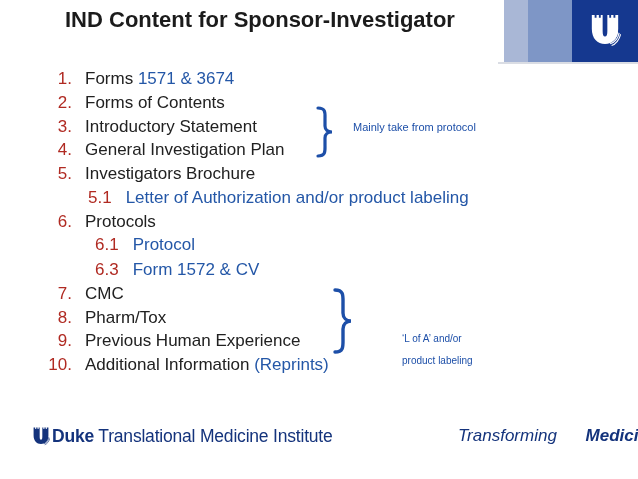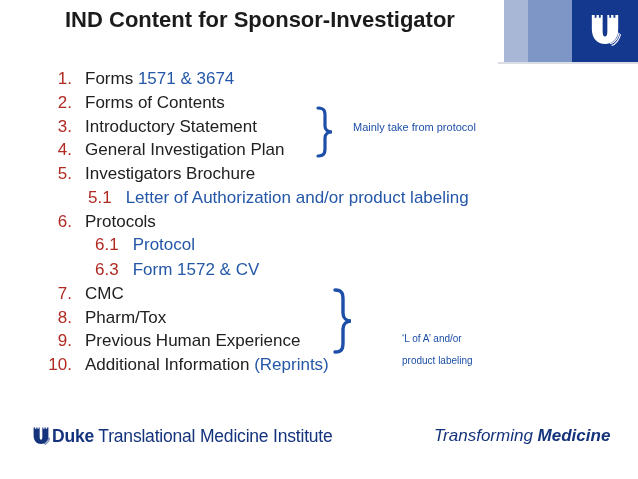--- a/index.html
+++ b/index.html
@@ -46,21 +46,21 @@
   .brace-2{left:330px;top:287px;}
   .anno{position:absolute;color:var(--c-anno,#1d4fa8);white-space:nowrap;}
   .anno-1{left:353px;top:121px;font-size:11px;}
   .anno-2{left:402px;top:300px;font-size:10px;line-height:21.5px;margin-top:28px;}
 
   
   .footer-left{position:absolute;left:32px;top:423px;display:flex;align-items:center;color:var(--c-navy,#14337c);}
   .footer-left .brand-text{margin-left:2px;font-size:17.5px;white-space:nowrap;letter-spacing:-0.2px;}
   .brand-bold{font-weight:bold;}
   .footer-right{position:absolute;left:434px;top:426px;font-size:17px;color:var(--c-navy,#14337c);white-space:nowrap;}
-  .tag-italic{font-style:italic;}
+  .tag-italic{font-style:italic;margin-left:24px;}
   .tag-bold{font-weight:bold;}
 </style>
 </head>
 <body style="--c-title: #1b1b1b; --c-body: #212121; --c-red: #b02a22; --c-blue: #2457a7; --c-anno: #1d4fa8; --c-navy: #14337c; --stripe-light: #a9b7d6; --stripe-mid: #7e96c6; --box-dark: #15388f;">
 
 <div class="slide">
 
   <div class="title">IND Content for Sponsor-Investigator</div>
 
   <div class="logo-block">

